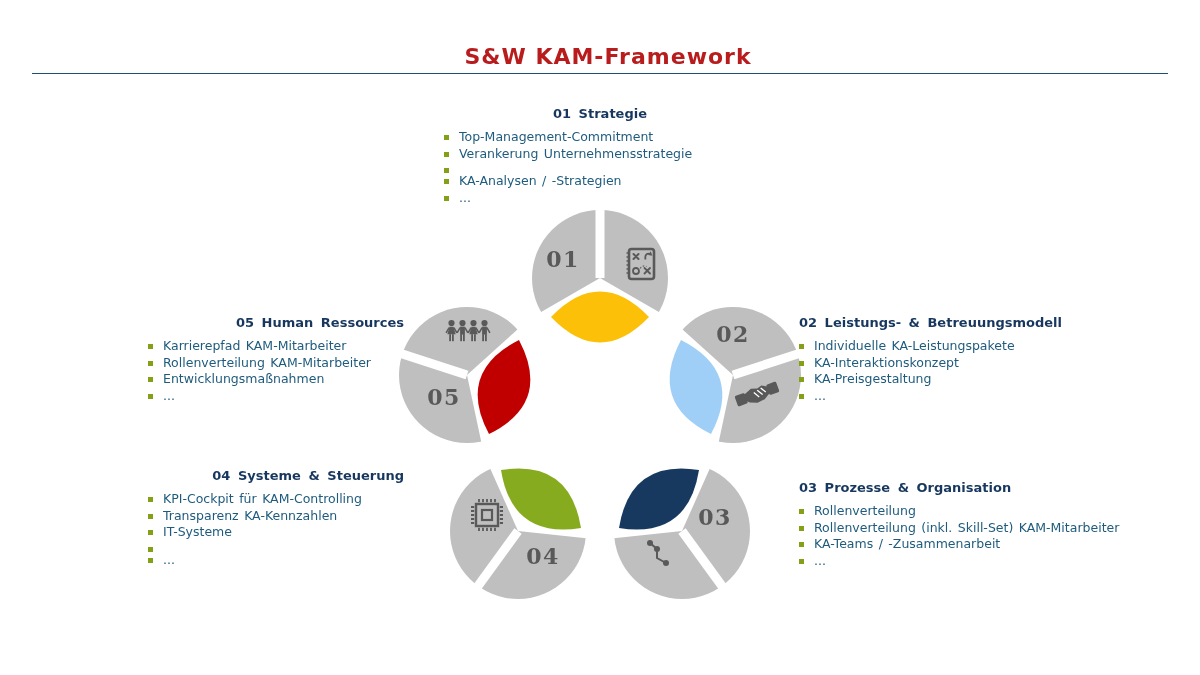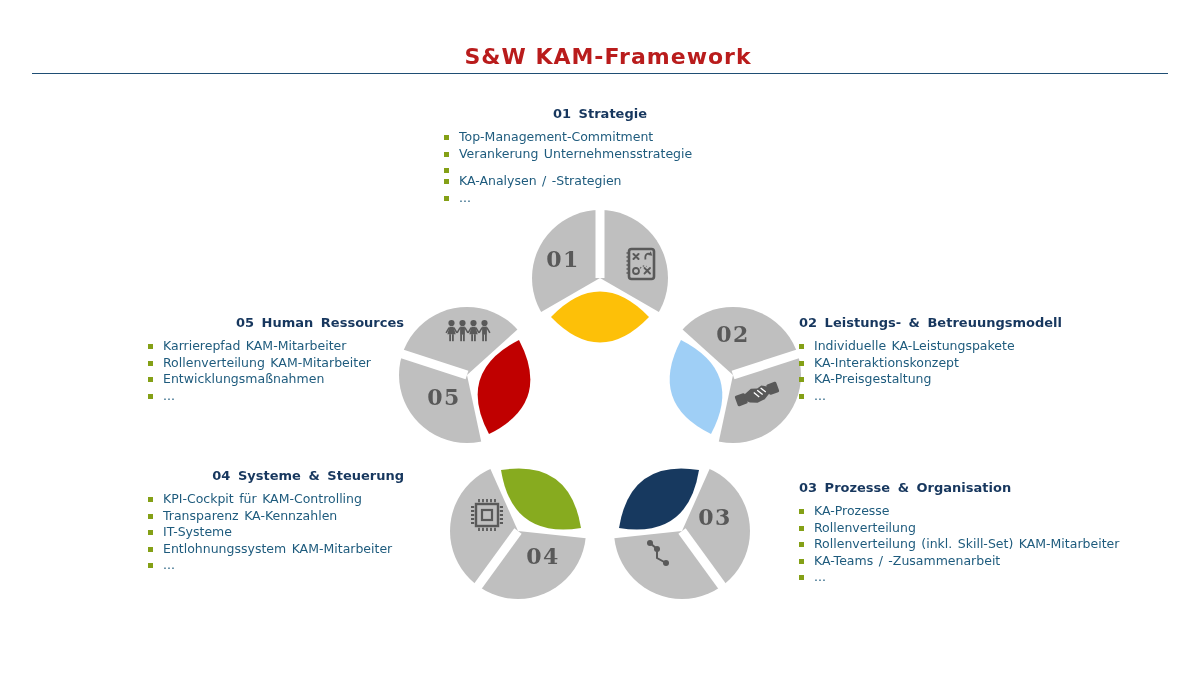--- a/index.html
+++ b/index.html
@@ -185,24 +185,20 @@
           <span>...</span>
         </li>
     </ul>
   </section>
 
   <section class="block b03">
     <h2>03 Prozesse &amp; Organisation</h2>
     <ul>
       <li>
           <span class="sq"></span>
-          <span>KA-Prozesse</span>
-        </li>
-      <li>
-          <span class="sq"></span>
           <span>Rollenverteilung</span>
         </li>
       <li>
           <span class="sq"></span>
           <span>Rollenverteilung (inkl. Skill-Set) KAM-Mitarbeiter</span>
         </li>
       <li>
           <span class="sq"></span>
           <span>KA-Teams / -Zusammenarbeit</span>
         </li>
@@ -223,21 +219,20 @@
       <li>
           <span class="sq"></span>
           <span>Transparenz KA-Kennzahlen</span>
         </li>
       <li>
           <span class="sq"></span>
           <span>IT-Systeme</span>
         </li>
       <li>
           <span class="sq"></span>
-          <span>Entlohnungssystem KAM-Mitarbeiter</span>
         </li>
       <li>
           <span class="sq"></span>
           <span>...</span>
         </li>
     </ul>
   </section>
 
   <section class="block b05">
     <h2>05 Human Ressources</h2>

